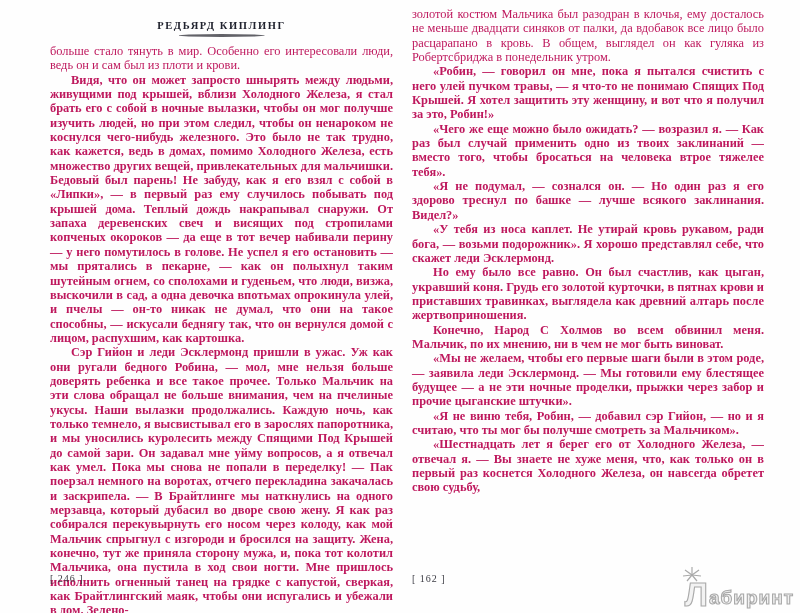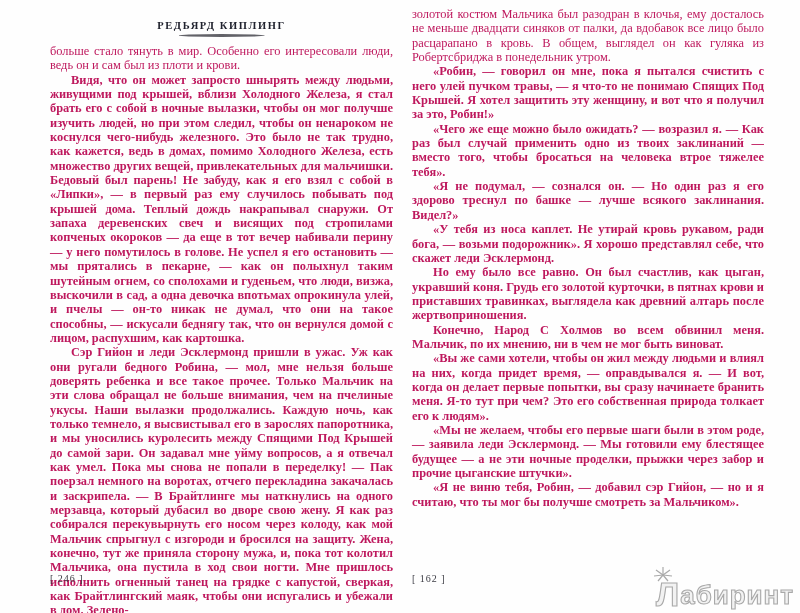--- a/index.html
+++ b/index.html
@@ -54,21 +54,21 @@
     right: 6px; bottom: 2px;
     font-family: "Liberation Sans", sans-serif;
     font-weight: bold;
     color: #f2f2f2;
     -webkit-text-stroke: 1.1px #a9a9a9;
     letter-spacing: 1px;
     line-height: 1;
     white-space: nowrap;
   }
   .wm-first { font-size: 33px; vertical-align: -2px; }
-  .wm-rest  { font-size: 26px; }
+  .wm-rest  { font-size: 19px; }
   .wm-sun {
     position: absolute;
     left: -4px; top: -12px;
   }
 </style>
 </head>
 <body>
 
 <div class="scan">
 
@@ -87,23 +87,23 @@
 
   <div class="page page-right">
     <div class="page-body">
         <p class="para">золотой костюм Мальчика был разодран в клочья, ему досталось не меньше двадцати синяков от палки, да вдобавок все лицо было расцарапано в кровь. В общем, выглядел он как гуляка из Робертсбриджа в понедельник утром.</p>
         <p class="para indent">«Робин, — говорил он мне, пока я пытался счистить с него улей пучком травы, — я что-то не понимаю Спящих Под Крышей. Я хотел защитить эту женщину, и вот что я получил за это, Робин!»</p>
         <p class="para indent">«Чего же еще можно было ожидать? — возразил я. — Как раз был случай применить одно из твоих заклинаний — вместо того, чтобы бросаться на человека втрое тяжелее тебя».</p>
         <p class="para indent">«Я не подумал, — сознался он. — Но один раз я его здорово треснул по башке — лучше всякого заклинания. Видел?»</p>
         <p class="para indent">«У тебя из носа каплет. Не утирай кровь рукавом, ради бога, — возьми подорожник». Я хорошо представлял себе, что скажет леди Эсклермонд.</p>
         <p class="para indent">Но ему было все равно. Он был счастлив, как цыган, укравший коня. Грудь его золотой курточки, в пятнах крови и приставших травинках, выглядела как древний алтарь после жертвоприношения.</p>
         <p class="para indent">Конечно, Народ С Холмов во всем обвинил меня. Мальчик, по их мнению, ни в чем не мог быть виноват.</p>
-        <p class="para indent">«Вы же сами хотели, чтобы он жил между людьми и влиял на них, когда придет время, — оправдывался я. — И вот, когда он делает первые попытки, вы сразу начинаете бранить меня. Я-то тут при чем? Это его собственная природа толкает его к людям».</p>
         <p class="para indent">«Мы не желаем, чтобы его первые шаги были в этом роде, — заявила леди Эсклермонд. — Мы готовили ему блестящее будущее — а не эти ночные проделки, прыжки через забор и прочие цыганские штучки».</p>
         <p class="para indent">«Я не виню тебя, Робин, — добавил сэр Гийон, — но и я считаю, что ты мог бы получше смотреть за Мальчиком».</p>
+        <p class="para indent">«Шестнадцать лет я берег его от Холодного Железа, — отвечал я. — Вы знаете не хуже меня, что, как только он в первый раз коснется Холодного Железа, он навсегда обретет свою судьбу,</p>
       </div>
     <div class="folio">[ 162 ]</div>
   </div>
 
   <div class="watermark">
     <svg class="wm-sun" width="22" height="20" viewBox="0 0 22 20">
       <g stroke="#a9a9a9" stroke-width="1.2" fill="none">
         <line x1="11" y1="9" x2="11" y2="1"></line>
         <line x1="11" y1="9" x2="4" y2="4"></line>
         <line x1="11" y1="9" x2="18" y2="4"></line>

